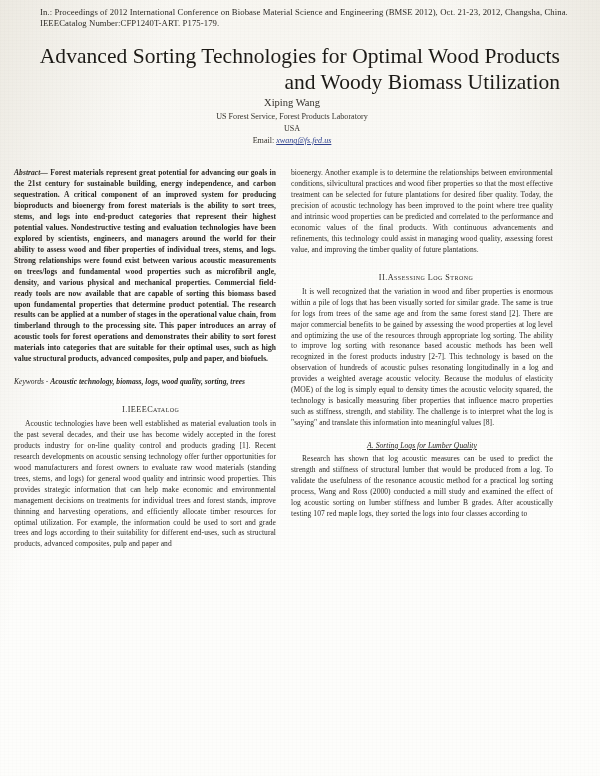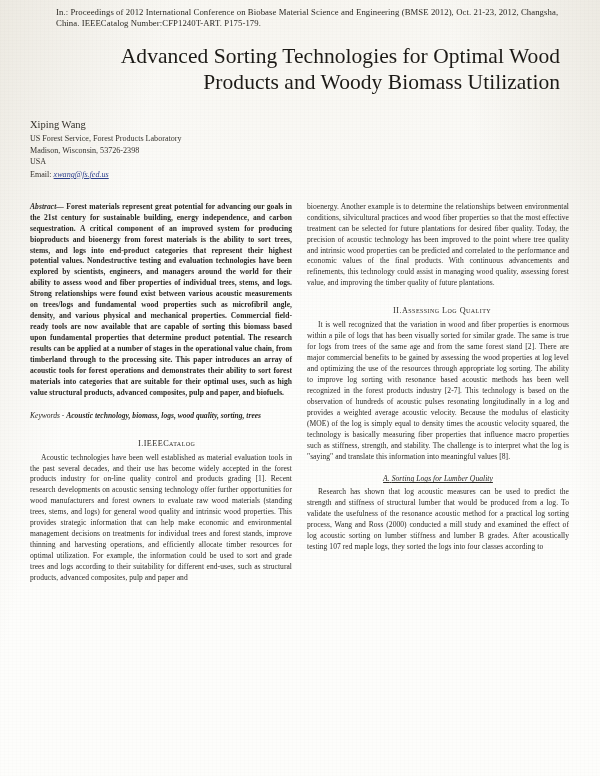--- a/index.html
+++ b/index.html
@@ -31,21 +31,21 @@
     pointer-events: none;
     background-image:
       repeating-linear-gradient(0deg, rgba(0,0,0,0.020) 0px, rgba(0,0,0,0.0) 1px, rgba(0,0,0,0.0) 3px),
       repeating-linear-gradient(90deg, rgba(0,0,0,0.012) 0px, rgba(0,0,0,0.0) 1px, rgba(0,0,0,0.0) 4px);
     mix-blend-mode: multiply;
     opacity: 0.85;
   }
   .inner {
     position: relative;
     z-index: 2;
-    padding: 7px 30px 0 30px;
+    padding: 7px 30px 0 14px;
     box-sizing: border-box;
     height: 100%;
   }
 
   
   .citation {
     font-size: 8.7px;
     line-height: 1.32;
     text-align: left;
     margin: 0 0 0 26px;
@@ -61,21 +61,21 @@
     font-size: 21.5px;
     line-height: 1.22;
     font-weight: 400;
     color: #1c1a16;
     letter-spacing: 0.002em;
     filter: blur(0.1px);
   }
 
   
   .authors {
-    margin-top: 22px;
+    text-align: center;
     color: #35322c;
     filter: blur(0.25px);
   }
   .author-name {
     font-size: 10.5px;
     line-height: 1.5;
   }
   .affil {
     font-size: 8.1px;
     line-height: 1.42;
@@ -164,21 +164,20 @@
 <div class="page">
   <div class="inner">
 
     <div class="citation">In.: Proceedings of 2012 International Conference on Biobase Material Science and Engineering (BMSE 2012), Oct. 21-23, 2012, Changsha, China. IEEECatalog Number:CFP1240T-ART. P175-179.</div>
 
     <h1 class="title">Advanced Sorting Technologies for Optimal Wood Products and Woody Biomass Utilization</h1>
 
     <div class="authors">
       <div class="author-name">Xiping Wang</div>
       <div class="affil">US Forest Service, Forest Products Laboratory</div>
-      <div class="affil">Madison, Wisconsin, 53726-2398</div>
       <div class="affil">USA</div>
       <div class="email-line">
         <span>Email:</span>
         <a class="email-link" href="#">xwang@fs.fed.us</a>
       </div>
     </div>
 
     <div class="columns">
 
       <div class="col">
@@ -186,21 +185,21 @@
 
         <p class="keywords"><span class="kw-lead">Keywords - </span><span>Acoustic technology, biomass, logs, wood quality, sorting, trees</span></p>
 
         <h2 class="section"><span class="num">I.</span><span>IEEECatalog</span></h2>
 
         <p class="body">Acoustic technologies have been well established as material evaluation tools in the past several decades, and their use has become widely accepted in the forest products industry for on-line quality control and products grading [1]. Recent research developments on acoustic sensing technology offer further opportunities for wood manufacturers and forest owners to evaluate raw wood materials (standing trees, stems, and logs) for general wood quality and intrinsic wood properties. This provides strategic information that can help make economic and environmental management decisions on treatments for individual trees and forest stands, improve thinning and harvesting operations, and efficiently allocate timber resources for optimal utilization. For example, the information could be used to sort and grade trees and logs according to their suitability for different end-uses, such as structural products, advanced composites, pulp and paper and</p>
       </div>
 
       <div class="col">
           <p class="body" style="text-indent: 0px;">bioenergy. Another example is to determine the relationships between environmental conditions, silvicultural practices and wood fiber properties so that the most effective treatment can be selected for future plantations for desired fiber quality. Today, the precision of acoustic technology has been improved to the point where tree quality and intrinsic wood properties can be predicted and correlated to the performance and economic values of the final products. With continuous advancements and refinements, this technology could assist in managing wood quality, assessing forest value, and improving the timber quality of future plantations.</p>
-        <h2 class="section"><span class="num">II.</span><span>Assessing Log Quality</span></h2>
+        <h2 class="section"><span class="num">II.</span><span>Assessing Log Strong</span></h2>
 
         <p class="body">It is well recognized that the variation in wood and fiber properties is enormous within a pile of logs that has been visually sorted for similar grade. The same is true for logs from trees of the same age and from the same forest stand [2]. There are major commercial benefits to be gained by assessing the wood properties at log level and optimizing the use of the resources through appropriate log sorting. The ability to improve log sorting with resonance based acoustic methods has been well recognized in the forest products industry [2-7]. This technology is based on the observation of hundreds of acoustic pulses resonating longitudinally in a log and provides a weighted average acoustic velocity. Because the modulus of elasticity (MOE) of the log is simply equal to density times the acoustic velocity squared, the technology is basically measuring fiber properties that influence macro properties such as stiffness, strength, and stability. The challenge is to interpret what the log is "saying" and translate this information into meaningful values [8].</p>
 
         <h3 class="subsection"><span>A.</span> <span>Sorting Logs for Lumber Quality</span></h3>
 
         <p class="body">Research has shown that log acoustic measures can be used to predict the strength and stiffness of structural lumber that would be produced from a log. To validate the usefulness of the resonance acoustic method for a practical log sorting process, Wang and Ross (2000) conducted a mill study and examined the effect of log acoustic sorting on lumber stiffness and lumber B grades. After acoustically testing 107 red maple logs, they sorted the logs into four classes according to</p>
       </div>
     </div>
   </div>
 </div>

